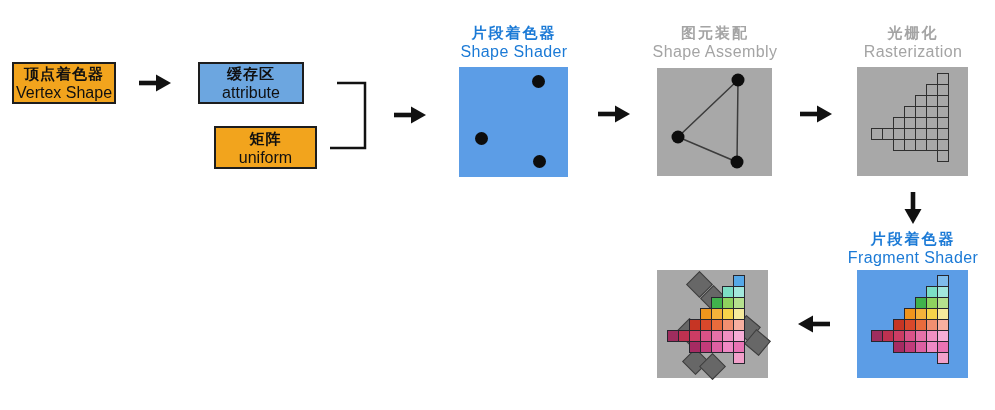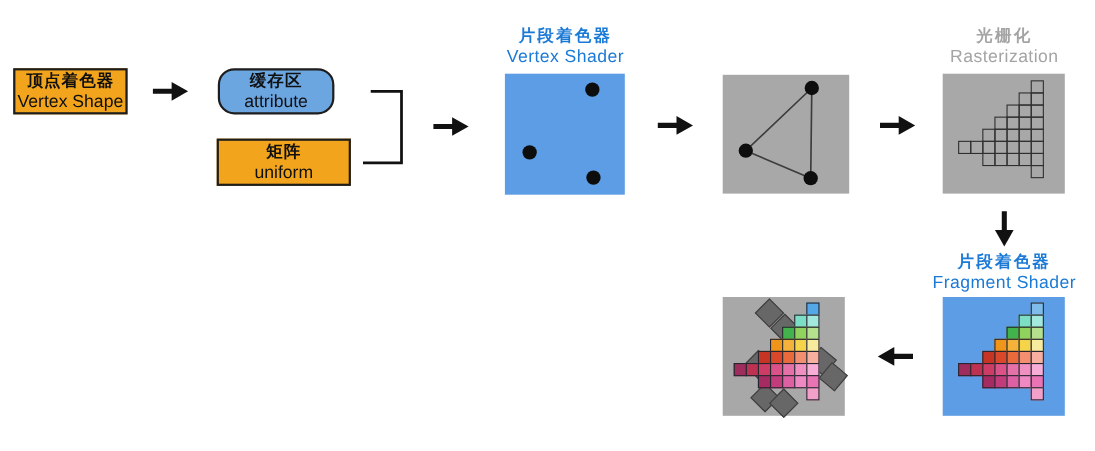--- a/index.html
+++ b/index.html
@@ -9,21 +9,21 @@
   }
   html,body{margin:0;padding:0;}
   body{font-family:"Liberation Sans",sans-serif;background:#ffffff;}
   .canvas{position:relative;width:995px;height:410px;background:#ffffff;overflow:hidden;}
 
   .node{position:absolute;border:2px solid #1d1d1d;box-sizing:border-box;
         display:flex;flex-direction:column;justify-content:center;align-items:center;text-align:center;}
   .node .zh{font-weight:bold;font-size:15px;line-height:19px;color:#101010;letter-spacing:1px;}
   .node .en{font-size:16px;line-height:19px;color:#101010;}
   .orange{background:var(--orange-box);}
-  .bluebox{background:var(--blue-box);border-radius:15px;}
+  .bluebox{background:var(--blue-box);}
 
   .title{position:absolute;width:170px;text-align:center;}
   .title .zh{font-weight:bold;font-size:15px;line-height:19px;letter-spacing:2px;}
   .title .en{font-size:16px;line-height:19px;letter-spacing:0.4px;}
   .title.gray{color:var(--title-gray);}
   .title.blue{color:var(--title-blue);}
 
   .panel{position:absolute;}
   .panel.bluefill{background:var(--shader-box);}
   .panel.grayfill{background:var(--gray-box);}
@@ -51,57 +51,61 @@
       <path d="M1 11 H20" stroke="#111" stroke-width="4.6" fill="none"></path>
       <polygon points="18,2.5 33,11 18,19.5" fill="#111"></polygon>
     </svg>
   </div>
 
   <div class="node bluebox" style="left:198px;top:62px;width:106px;height:42px">
     <div class="zh">缓存区</div>
     <div class="en">attribute</div>
   </div>
 
-  <div class="node orange" style="left:197px;top:126px;width:122px;height:43px">
+  <div class="node orange" style="left:214px;top:126px;width:103px;height:43px">
     <div class="zh">矩阵</div>
     <div class="en">uniform</div>
   </div>
 
   <div class="arrow" style="left:328px;top:79px">
     <svg width="40" height="73" viewBox="0 0 40 73">
       <path d="M9 4 H37 V69 H2" fill="none" stroke="#111" stroke-width="2.5"></path>
     </svg>
   </div>
 
   <div class="arrow" style="left:393px;top:104px">
     <svg width="34" height="22" viewBox="0 0 34 22">
       <path d="M1 11 H20" stroke="#111" stroke-width="4.6" fill="none"></path>
       <polygon points="18,2.5 33,11 18,19.5" fill="#111"></polygon>
     </svg>
   </div>
 
   <div class="title blue" style="left:429px;top:23px">
     <div class="zh">片段着色器</div>
-    <div class="en">Vertex Shader</div>
+    <div class="en">Shape Shader</div>
   </div>
   <div class="panel bluefill" style="left:459px;top:67px;width:109px;height:110px">
     <div id="vs-dots" style="position:absolute;left:0;top:0;width:100%;height:100%">
         <div class="dot" style="left: 72.5px; top: 7.5px;"></div>
         <div class="dot" style="left: 15.5px; top: 64.5px;"></div>
         <div class="dot" style="left: 73.5px; top: 87.5px;"></div>
       </div>
   </div>
 
   <div class="arrow" style="left:597px;top:103px">
     <svg width="34" height="22" viewBox="0 0 34 22">
       <path d="M1 11 H20" stroke="#111" stroke-width="4.6" fill="none"></path>
       <polygon points="18,2.5 33,11 18,19.5" fill="#111"></polygon>
     </svg>
   </div>
 
+  <div class="title gray" style="left:630px;top:23px">
+    <div class="zh">图元装配</div>
+    <div class="en">Shape Assembly</div>
+  </div>
   <div class="panel grayfill" style="left:657px;top:68px;width:115px;height:108px">
     <svg id="assembly-svg" width="115" height="108" viewBox="0 0 115 108">
         <polygon points="81,12 21,69 80,94" fill="none" stroke="#3c3c3c" stroke-width="1.5"></polygon>
         <circle cx="81" cy="12" r="6.5" fill="#0D0D0D"></circle>
         <circle cx="21" cy="69" r="6.5" fill="#0D0D0D"></circle>
         <circle cx="80" cy="94" r="6.5" fill="#0D0D0D"></circle>
       </svg>
   </div>
 
   <div class="arrow" style="left:799px;top:103px">

